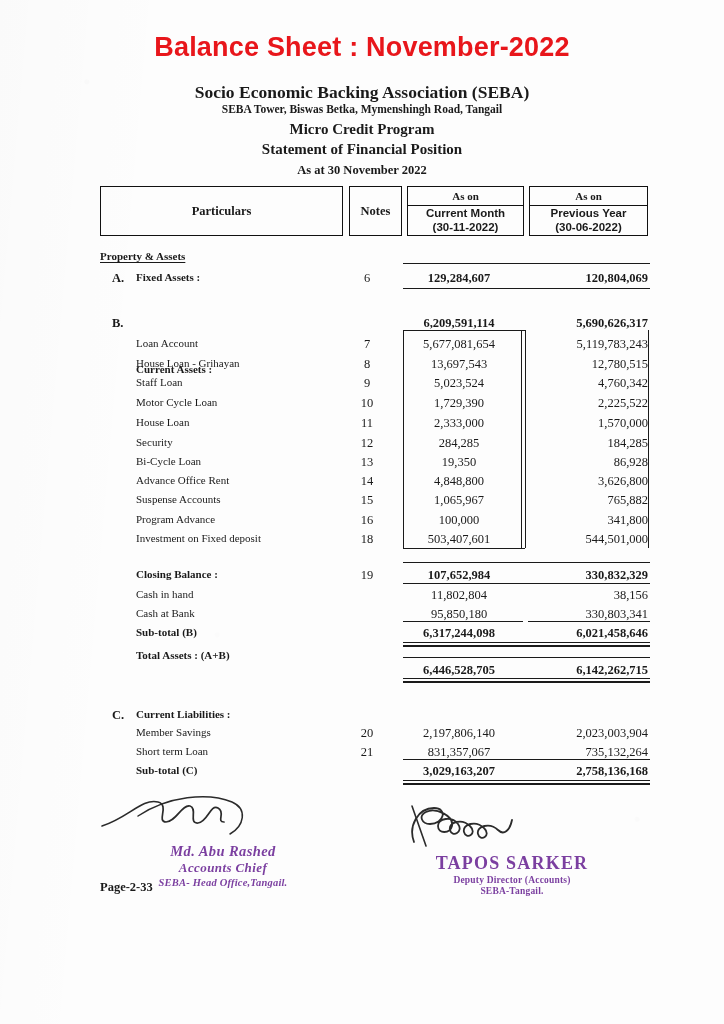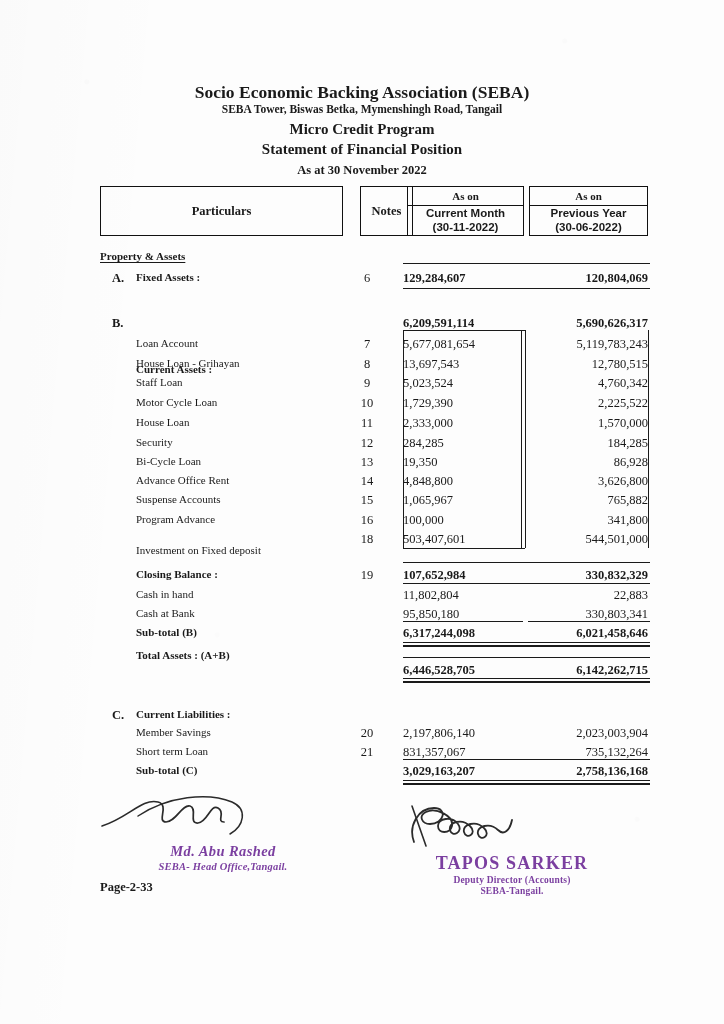--- a/index.html
+++ b/index.html
@@ -51,38 +51,38 @@
     position:absolute;left:0;right:0;top:163px;
     text-align:center;font-weight:bold;font-size:12.5px;
   }
 
   
   .thead{position:absolute;left:100px;top:186px;width:548px;height:50px;}
   .th-cell{position:absolute;border:1.6px solid #111;box-sizing:border-box;
            display:flex;align-items:center;justify-content:center;text-align:center;
            font-weight:bold;}
   .th-particulars{left:0;top:0;width:243px;height:50px;font-size:12.5px;}
-  .th-notes{left:260px;top:0;width:53px;height:50px;font-size:12.5px;}
+  .th-notes{left:249px;top:0;width:53px;height:50px;font-size:12.5px;}
   .th-cur{left:307px;top:0;width:117px;height:50px;flex-direction:column;padding:0;}
   .th-prev{left:429px;top:0;width:119px;height:50px;flex-direction:column;padding:0;}
   .th-top{height:20px;width:100%;display:flex;align-items:center;justify-content:center;
           border-bottom:1.2px solid #111;box-sizing:border-box;font-size:11px;}
   .th-bot{height:30px;width:100%;display:flex;flex-direction:column;align-items:center;
           justify-content:center;box-sizing:border-box;line-height:1.15;}
   .th-bot span{font-size:11.5px;font-family:"Liberation Sans", sans-serif;font-weight:bold;}
 
   .c-letter{position:absolute;left:112px;width:20px;font-size:12.5px;font-weight:bold;}
   .c-label{position:absolute;font-size:11px;white-space:nowrap;}
   .c-label.ind0{left:100px;}
   .c-label.ind1{left:136px;}
   .c-label.ind2{left:136px;}
   .c-label.bold{font-weight:bold;}
   .c-label.underline{text-decoration:underline;text-underline-offset:2px;}
   .c-note{position:absolute;left:349px;width:36px;text-align:center;font-size:12.5px;}
-  .c-cur{position:absolute;left:403px;width:120px;text-align:left;font-size:12.5px;padding-right:8px;box-sizing:border-box;}
+  .c-cur{position:absolute;left:403px;width:120px;text-align:center;font-size:12.5px;padding-right:8px;box-sizing:border-box;}
   .c-prev{position:absolute;left:528px;width:122px;text-align:right;font-size:12.5px;padding-right:2px;box-sizing:border-box;}
   .c-cur.bold,.c-prev.bold{font-weight:bold;}
 
   
   .rule{position:absolute;background:#1a1a1a;height:1.4px;}
   .boxline{position:absolute;background:#1a1a1a;}
 
   
   .sig{position:absolute;font-family:"Liberation Serif", serif;}
   .stamp{color:#7b3fa0;font-weight:bold;text-align:center;line-height:1.25;}
@@ -99,20 +99,21 @@
   .stamp-r3{font-size:9.5px;letter-spacing:.2px;}
 
   .footer{position:absolute;left:100px;top:880px;font-size:12.5px;font-weight:bold;}
 </style>
 </head>
 <body>
 
 <div class="page">
   <div class="paper-noise"></div>
 
+  <div class="doc-title">Balance Sheet : November-2022</div>
   <div class="org-name">Socio Economic Backing Association (SEBA)</div>
   <div class="org-addr">SEBA Tower, Biswas Betka, Mymenshingh Road, Tangail</div>
   <div class="prog-name">Micro Credit Program</div>
   <div class="stmt-name">Statement of Financial Position</div>
   <div class="as-at">As at 30 November 2022</div>
 
   <div class="thead">
     <div class="th-cell th-particulars">Particulars</div>
     <div class="th-cell th-notes">Notes</div>
     <div class="th-cell th-cur">
@@ -176,31 +177,31 @@
       <div class="c-cur" style="top: 474px;">4,848,800</div>
       <div class="c-prev" style="top: 474px;">3,626,800</div>
       <div class="c-label ind2" style="top: 493px;">Suspense Accounts</div>
       <div class="c-note" style="top: 493px;">15</div>
       <div class="c-cur" style="top: 493px;">1,065,967</div>
       <div class="c-prev" style="top: 493px;">765,882</div>
       <div class="c-label ind2" style="top: 513px;">Program Advance</div>
       <div class="c-note" style="top: 513px;">16</div>
       <div class="c-cur" style="top: 513px;">100,000</div>
       <div class="c-prev" style="top: 513px;">341,800</div>
-      <div class="c-label ind2" style="top: 544px;">Investment on Fixed deposit</div>
+      <div class="c-label ind2" style="top: 532px;">Investment on Fixed deposit</div>
       <div class="c-note" style="top: 532px;">18</div>
       <div class="c-cur" style="top: 532px;">503,407,601</div>
       <div class="c-prev" style="top: 532px;">544,501,000</div>
       <div class="c-label ind1 bold" style="top: 568px;">Closing Balance :</div>
       <div class="c-note" style="top: 568px;">19</div>
       <div class="c-cur bold" style="top: 568px;">107,652,984</div>
       <div class="c-prev bold" style="top: 568px;">330,832,329</div>
       <div class="c-label ind2" style="top: 588px;">Cash in hand</div>
       <div class="c-cur" style="top: 588px;">11,802,804</div>
-      <div class="c-prev" style="top: 588px;">22,883</div>
+      <div class="c-prev" style="top: 588px;">38,156</div>
       <div class="c-label ind2" style="top: 607px;">Cash at Bank</div>
       <div class="c-cur" style="top: 607px;">95,850,180</div>
       <div class="c-prev" style="top: 607px;">330,803,341</div>
       <div class="c-label ind1 bold" style="top: 626px;">Sub-total (B)</div>
       <div class="c-cur bold" style="top: 626px;">6,317,244,098</div>
       <div class="c-prev bold" style="top: 626px;">6,021,458,646</div>
       <div class="c-label ind1 bold" style="top: 649px;">Total Assets : (A+B)</div>
       <div class="c-cur bold" style="top: 663px;">6,446,528,705</div>
       <div class="c-prev bold" style="top: 663px;">6,142,262,715</div>
       <div class="c-letter" style="top: 708px;">C.</div>
@@ -218,20 +219,21 @@
       <div class="c-prev bold" style="top: 764px;">2,758,136,168</div>
     </div>
 
   <div class="sig sig-left">
     <svg width="250" height="46" viewBox="0 0 250 46">
       <path d="M4 34 C30 26, 44 6, 60 10 C72 13, 58 30, 68 30 C78 30, 84 12, 92 14
                C100 16, 90 32, 100 31 C110 30, 112 12, 120 16 C128 20, 118 30, 126 30" fill="none" stroke="#2b2b2b" stroke-width="1.7" stroke-linecap="round"></path>
       <path d="M40 24 C70 4, 110 0, 134 10 C150 17, 146 34, 132 42" fill="none" stroke="#2b2b2b" stroke-width="1.5" stroke-linecap="round"></path>
     </svg>
     <div class="stamp stamp-l1">Md. Abu Rashed</div>
+    <div class="stamp stamp-l2">Accounts Chief</div>
     <div class="stamp stamp-l3">SEBA- Head Office,Tangail.</div>
   </div>
 
   <div class="sig sig-right">
     <svg width="240" height="48" viewBox="0 0 240 48">
       <path d="M22 42 C16 26, 26 8, 42 8 C56 8, 52 24, 38 24 C30 24, 26 16, 34 12
                C44 7, 62 16, 60 26 C58 34, 46 34, 46 26 C46 18, 60 16, 66 24
                C72 32, 60 38, 58 30 C56 22, 70 18, 78 26 C86 34, 74 40, 72 32
                C70 24, 84 20, 92 28 C100 36, 88 42, 86 34 C84 26, 98 22, 106 30
                C112 36, 118 30, 120 20" fill="none" stroke="#2b2b2b" stroke-width="1.8" stroke-linecap="round"></path>

